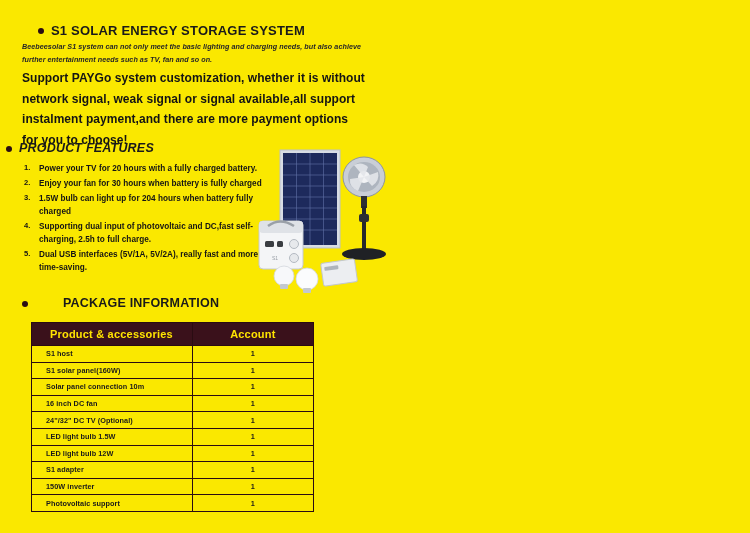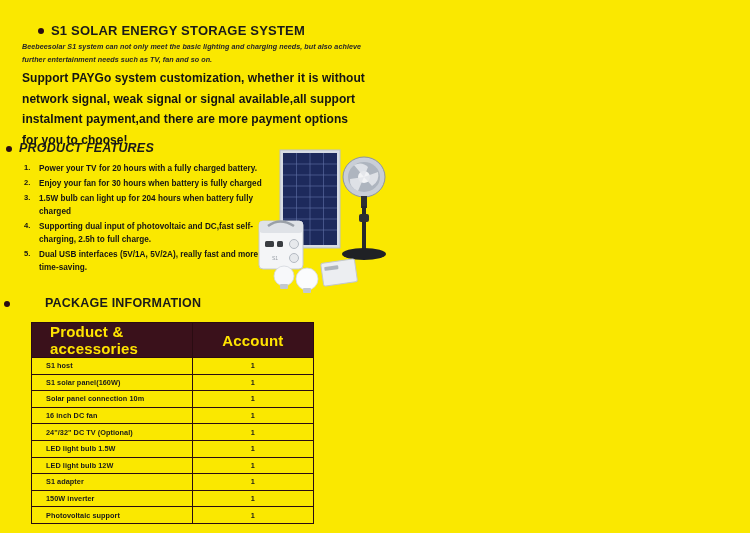--- a/index.html
+++ b/index.html
@@ -108,21 +108,21 @@
     border: 1.6px solid #2a0c12;
   }
   .pkg-table th,
   .pkg-table td {
     border: 1px solid #2a0c12;
     padding: 0;
   }
   .pkg-table thead th {
     background: #3A111B;
     color: #FFE400;
-    font-size: 15px;
+    font-size: 11px;
     font-weight: bold;
     letter-spacing: 0.2px;
     height: 22px;
     vertical-align: middle;
   }
   .pkg-table thead th.c-name { text-align: left;  padding-left: 18px; }
   .pkg-table thead th.c-acct { text-align: center; }
   .pkg-table tbody td {
     background: #FAE800;
     font-size: 7.3px;
@@ -141,21 +141,21 @@
     overflow: hidden;
   }
   .photo svg { display: block; }
 
   
   #left-head      { position:absolute; left:38px;  top:24px; }
   #left-intro1    { position:absolute; left:22px;  top:40px;  width:345px;font-style:italic; }
   #left-intro2    { position:absolute; left:22px;  top:68px;  width:345px; }
   #left-feat-head { position:absolute; left:6px;  top:142px;font-style:italic; }
   #left-features  { position:absolute; left:22px;  top:162px; width:255px; }
-  #left-pkg-head  { position:absolute; left:4px;  top:297px;gap:35px; }
+  #left-pkg-head  { position:absolute; left:22px;  top:297px;gap:35px; }
   #left-table     { position:absolute; left:31px;  top:322px; width:283px; }
   #left-photo     { left:258px; top:148px; width:135px; height:145px; }
 </style>
 </head>
 <body>
 
 <div class="page">
 
   <div class="col col-left">
 

